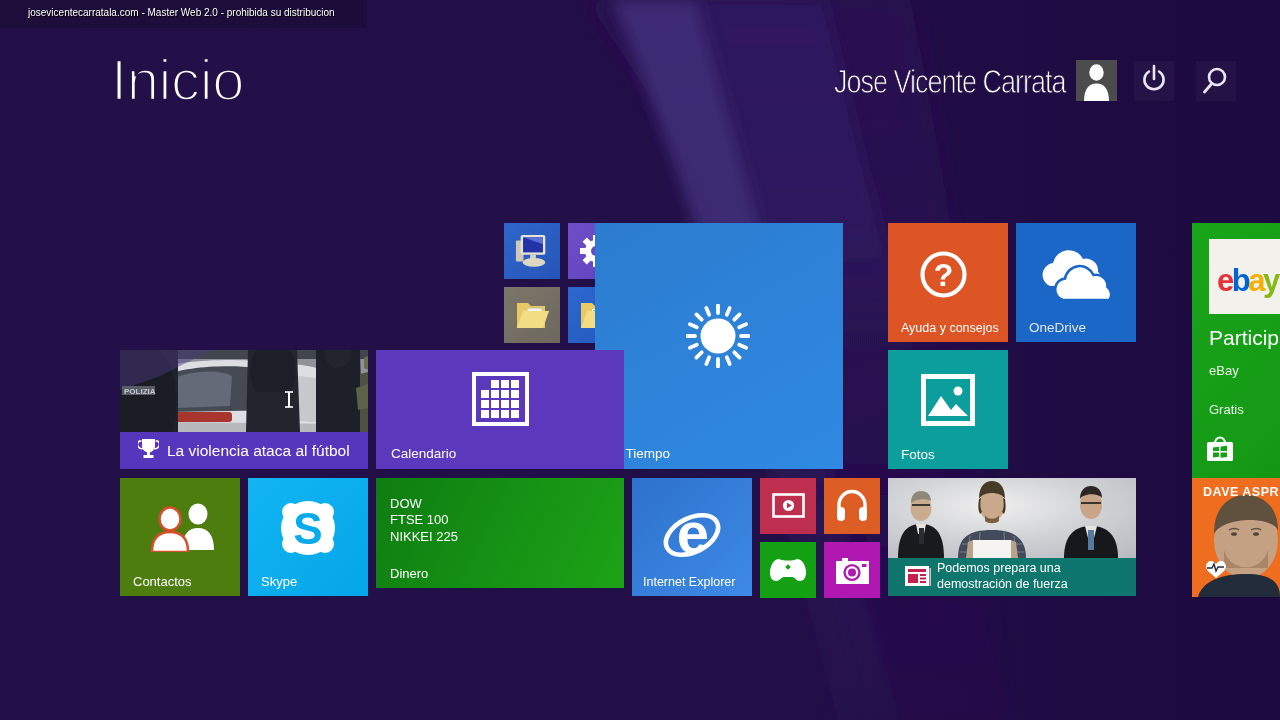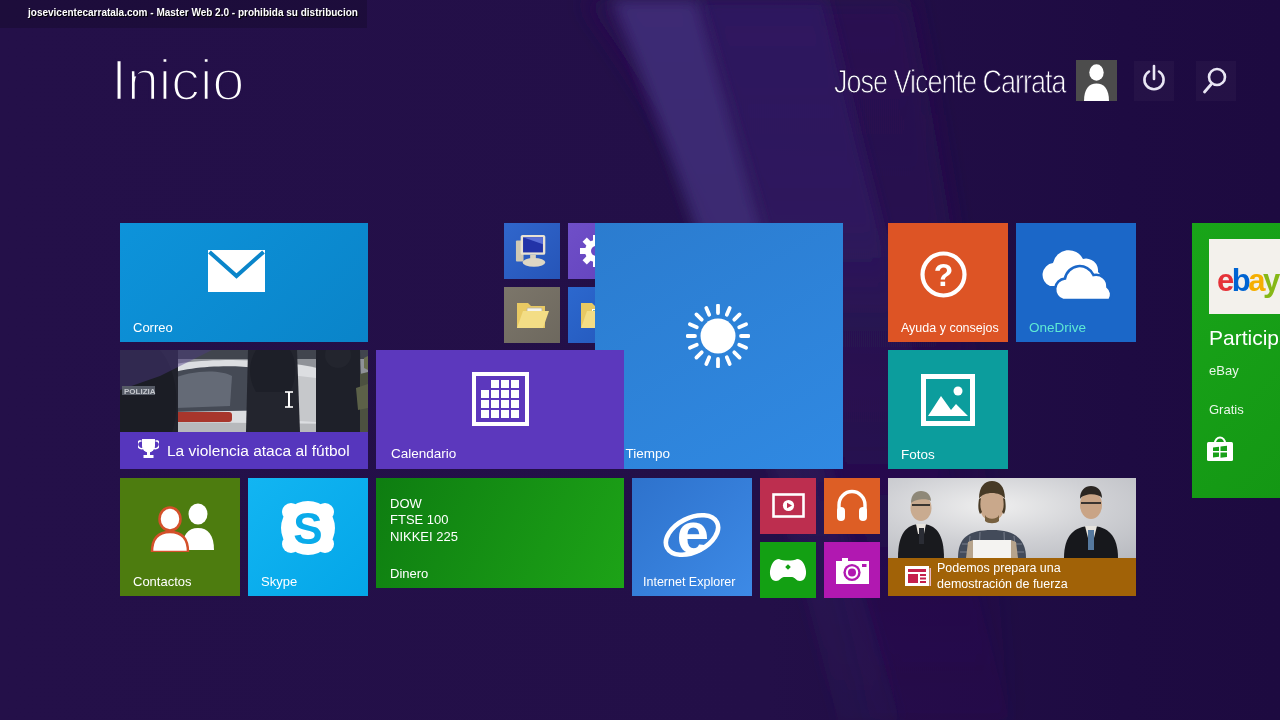--- a/index.html
+++ b/index.html
@@ -48,21 +48,21 @@
         <feGaussianBlur stdDeviation="11"></feGaussianBlur>
       </filter>
     </defs>
     <rect width="1280" height="720" fill="url(#bgg)"></rect>
     <path d="M 585,0 L 910,0 C 955,220 990,480 1010,720 L 870,720 C 820,470 748,220 585,0 Z" fill="url(#fade3)" filter="url(#soft2)"></path>
     <path d="M 697,0 L 825,0 C 877,220 940,450 1010,720 L 900,720 C 830,470 760,220 697,0 Z" fill="url(#fade2)" filter="url(#soft)"></path>
     <path d="M 612,0 L 697,0 C 760,220 830,470 900,720 L 838,720 C 778,480 700,220 612,0 Z" fill="url(#fade1)" filter="url(#soft)"></path>
   </svg>
 
   <div class="abs" style="left:0;top:0;width:367px;height:28px;background:rgba(0,0,0,0.18)"></div>
-  <div class="abs" style="left:28px;top:7px;font-size:10px;font-weight:bold;color:#fff;text-shadow:1px 1px 0 #000">josevicentecarratala.com - Master Web 2.0 - prohibida su distribucion</div>
+  <div class="abs" style="left:28px;top:7px;font-size:10px;font-weight:normal;color:#fff;text-shadow:1px 1px 0 #000">josevicentecarratala.com - Master Web 2.0 - prohibida su distribucion</div>
 
   <div class="abs" style="left:111px;top:46px;font-size:58px;letter-spacing:-0.4px;color:#fff;-webkit-text-stroke:2.4px #241049">Inicio</div>
   <div class="abs" style="left:834px;top:64px;font-size:27px;letter-spacing:-1px;color:#fff;-webkit-text-stroke:0.8px #241049;transform:scaleY(1.22);transform-origin:0 0">Jose Vicente Carrata</div>
 
   <div class="abs" style="left:1076px;top:60px;width:41px;height:41px;background:#4c4c4c">
     <svg width="41" height="41" viewBox="0 0 41 41">
       <ellipse cx="20.5" cy="12.5" rx="7.2" ry="8.2" fill="#fff"></ellipse>
       <path d="M8,41 C8,29 13,23.5 20.5,23.5 C28,23.5 33,29 33,41 Z" fill="#fff"></path>
     </svg>
   </div>
@@ -71,27 +71,20 @@
   <div class="abs" style="left:1196px;top:61px;width:40px;height:40px;background:rgba(255,255,255,0.03)"></div>
   <svg class="abs" style="left:1140px;top:64px" width="28" height="34" viewBox="0 0 28 34">
     <path d="M 9,7.5 A 9.6,9.6 0 1 0 19,7.5" fill="none" stroke="#e9e6f4" stroke-width="2.6" stroke-linecap="round"></path>
     <line x1="14" y1="2" x2="14" y2="15" stroke="#e9e6f4" stroke-width="2.6" stroke-linecap="round"></line>
   </svg>
   <svg class="abs" style="left:1200px;top:66px" width="30" height="30" viewBox="0 0 30 30">
     <circle cx="17" cy="11" r="8" fill="none" stroke="#e9e6f4" stroke-width="2.6"></circle>
     <line x1="11" y1="18.5" x2="4.5" y2="26" stroke="#e9e6f4" stroke-width="2.8" stroke-linecap="round"></line>
   </svg>
 
-  <div class="tile" style="left:120px;top:223px;width:248px;height:119px;background:linear-gradient(135deg,#0d93da,#0a84c9)">
-    <svg class="abs" style="left:88px;top:27px" width="57" height="42" viewBox="0 0 57 42">
-      <rect width="57" height="42" fill="#fff"></rect>
-      <path d="M 1.5,2 L 28.5,26 L 55.5,2" fill="none" stroke="#0a85ca" stroke-width="4"></path>
-    </svg>
-    <span class="lbl">Correo</span>
-  </div>
 
 
   <div class="tile" style="left:504px;top:223px;width:56px;height:56px;background:linear-gradient(135deg,#3066cc,#2655b8)">
     <svg class="abs" style="left:11px;top:10px" width="36" height="36" viewBox="0 0 38 38">
       <rect x="1" y="8" width="8" height="22" rx="1" fill="#cfc8b4"></rect>
       <rect x="6" y="2" width="26" height="21" rx="2" fill="#e8e2d2"></rect>
       <rect x="8.5" y="4.5" width="21" height="16" fill="#2233a8"></rect>
       <path d="M 8.5,4.5 L 29.5,4.5 L 29.5,12 Z" fill="#5a6fd8"></path>
       <rect x="16" y="23" width="6" height="5" fill="#d9d2c0"></rect>
       <ellipse cx="20" cy="31" rx="12" ry="4.5" fill="#ded7c4"></ellipse>
@@ -167,21 +160,21 @@
       <text x="23.5" y="35" font-family="Liberation Sans" font-size="32" font-weight="bold" fill="#fff" text-anchor="middle">?</text>
     </svg>
     <span class="lbl" style="font-size:12.5px">Ayuda y consejos</span>
   </div>
 
   <div class="tile" style="left:1016px;top:223px;width:120px;height:119px;background:#1b67c8">
     <svg class="abs" style="left:20px;top:27px" width="82" height="52" viewBox="0 0 82 52">
       <path d="M14,36 a12,12 0 0 1 3,-23 a16,16 0 0 1 30,-4 a12,12 0 0 1 15,13 a9,9 0 0 1 0,14 Z" fill="#fff"></path>
       <path d="M27,50 a11,11 0 0 1 2,-21.5 a15,15 0 0 1 28.5,-3.5 a11.5,11.5 0 0 1 14,12 a9.5,9.5 0 0 1 2,13 Z" fill="#fff" stroke="#1b67c8" stroke-width="2.6"></path>
     </svg>
-    <span class="lbl" style="font-size:13.5px;color:#5eead4">OneDrive</span>
+    <span class="lbl" style="font-size:13.5px;color:#e5e5e5">OneDrive</span>
   </div>
 
   <div class="tile" style="left:1192px;top:223px;width:88px;height:275px;background:linear-gradient(135deg,#19a519,#149714)">
     <div class="abs" style="left:17px;top:16px;width:71px;height:75px;background:#f3f1ec"></div>
     <div class="abs" style="left:25px;top:40px;font-size:31px;font-weight:bold;letter-spacing:-2.5px">
       <span style="color:#e53238">e</span><span style="color:#0064d2">b</span><span style="color:#f5af02">a</span><span style="color:#86b817">y</span>
     </div>
     <div class="abs" style="left:17px;top:103px;font-size:21px;color:#fff">Participa</div>
     <div class="abs" style="left:17px;top:140px;font-size:13px;color:#eaf6ea">eBay</div>
     <div class="abs" style="left:17px;top:179px;font-size:13px;color:#eaf6ea">Gratis</div>
@@ -336,21 +329,21 @@
   <div class="tile" style="left:824px;top:542px;width:56px;height:56px;background:#b118b1">
     <svg class="abs" style="left:10px;top:13px" width="37" height="30" viewBox="0 0 37 30">
       <path d="M2,6 L8,6 L8,3 L14,3 L14,6 L35,6 L35,29 L2,29 Z" fill="#fff"></path>
       <circle cx="18" cy="17.5" r="8.6" fill="#b118b1"></circle>
       <circle cx="18" cy="17.5" r="6.2" fill="#fff"></circle>
       <circle cx="18" cy="17.5" r="4" fill="#b118b1"></circle>
       <rect x="28" y="9" width="4.5" height="3" fill="#b118b1"></rect>
     </svg>
   </div>
 
-  <div class="tile" style="left:888px;top:478px;width:248px;height:118px;background:#a16207">
+  <div class="tile" style="left:888px;top:478px;width:248px;height:118px;background:#0f766e">
     <svg class="abs" style="left:0;top:0" width="248" height="80" viewBox="0 0 248 80">
       <defs>
         <radialGradient id="wall" cx="0.42" cy="0.35" r="0.9">
           <stop offset="0" stop-color="#efefef"></stop>
           <stop offset="0.5" stop-color="#cfd0d4"></stop>
           <stop offset="1" stop-color="#b6b8be"></stop>
         </radialGradient>
       </defs>
       <rect width="248" height="80" fill="url(#wall)"></rect>
 
@@ -391,14 +384,30 @@
       <rect x="3" y="3" width="18" height="3" fill="#c5204c"></rect>
       <rect x="3" y="8" width="10" height="9" fill="#c5204c"></rect>
       <rect x="15" y="8" width="6" height="2" fill="#c5204c"></rect>
       <rect x="15" y="11.5" width="6" height="2" fill="#c5204c"></rect>
       <rect x="15" y="15" width="6" height="2" fill="#c5204c"></rect>
       <rect x="24.5" y="2" width="1.5" height="18" fill="#e9b8c6"></rect>
     </svg>
     <div class="abs" style="left:49px;top:83px;font-size:12.5px;color:#fff;line-height:15.5px">Podemos prepara una<br>demostración de fuerza</div>
   </div>
 
+  <div class="tile" style="left:1192px;top:478px;width:88px;height:119px;background:#ee6d1e">
+    <svg class="abs" style="left:0;top:0" width="88" height="119" viewBox="0 0 88 119">
+      <rect width="88" height="119" fill="#ee6d1e"></rect>
+      <ellipse cx="54" cy="62" rx="32" ry="39" fill="#c5a183"></ellipse>
+      <path d="M22,56 C22,28 38,17 54,17 C70,17 86,28 86,52 C78,37 30,39 22,56 Z" fill="#60513f"></path>
+      <path d="M32,72 C38,95 70,95 76,72 L76,90 L32,90 Z" fill="#ab8568"></path>
+      <ellipse cx="42" cy="56" rx="3" ry="1.8" fill="#4e4438"></ellipse>
+      <ellipse cx="64" cy="56" rx="3" ry="1.8" fill="#4e4438"></ellipse>
+      <path d="M37,52 C40,50 45,50 47,52" stroke="#5d5244" stroke-width="1.5" fill="none"></path>
+      <path d="M59,52 C62,50 67,50 69,52" stroke="#5d5244" stroke-width="1.5" fill="none"></path>
+      <path d="M6,119 C10,103 30,96 54,96 C78,96 88,104 88,119 Z" fill="#232c3a"></path>
+      <text x="11" y="18" font-size="12.5" font-weight="bold" fill="#fdfdfd" font-family="Liberation Sans" letter-spacing="0.5">DAVE ASPR</text>
+      <path d="M17,94 C12,90 14,83 19,83 C22,83 23,85 24,86 C25,85 26,83 29,83 C34,83 36,90 31,94 L24,100 Z" fill="#fff"></path>
+      <path d="M15,90 L20,90 L22,86 L24,93 L26,89 L32,89" fill="none" stroke="#232c3a" stroke-width="1.4"></path>
+    </svg>
+  </div>
 
 </div>
 
 </body></html>

